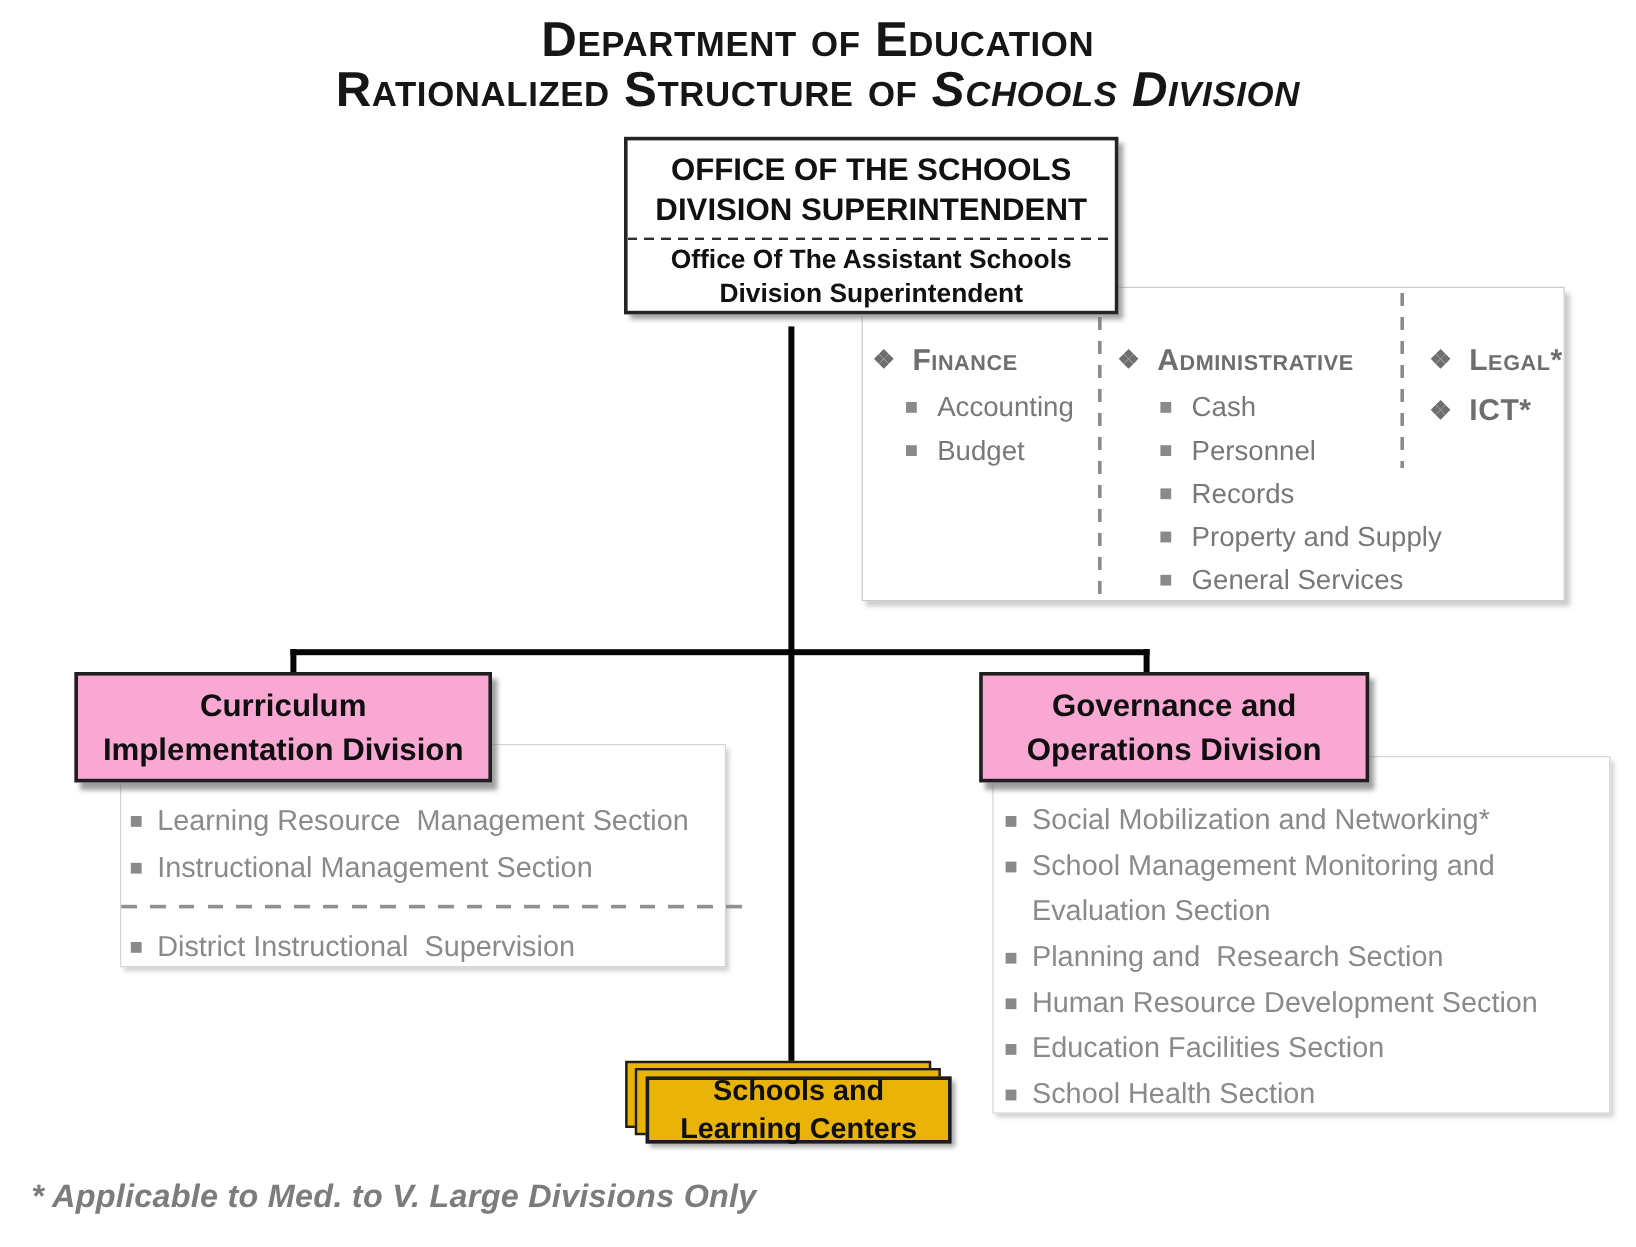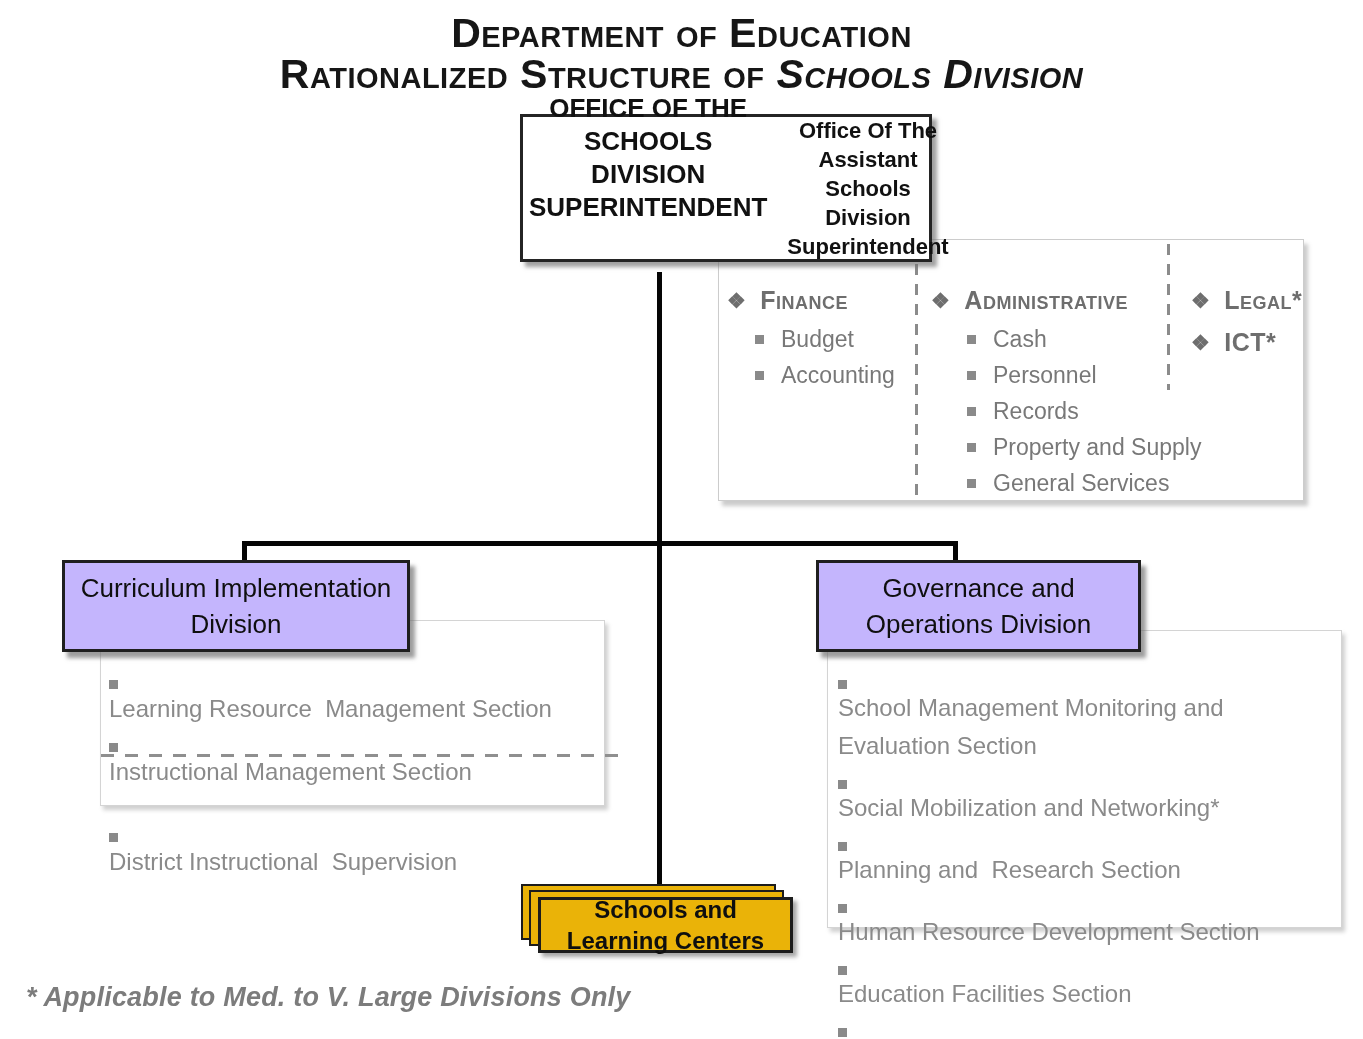--- a/index.html
+++ b/index.html
@@ -18,21 +18,21 @@
   #title1 { top:10px; }
   #title2 { top:51px; }
 
   
   .line { background:#050505; }
 
   
   .sup-box {
     left:520px; top:114px; width:412px; height:148px; background:#ffffff;
     border:3px solid #242424; box-shadow:5px 5px 4px rgba(110,110,110,0.65);
-    z-index:6; display:flex; flex-direction:row;
+    z-index:6; display:flex; flex-direction:column;
   }
   .sup-title { height:81px; display:flex; align-items:center; justify-content:center;
     text-align:center; font-weight:bold; font-size:26px; line-height:33px; color:#111; padding:0 6px; }
   .sup-divider { height:2px; width:100%;
     background:repeating-linear-gradient(90deg,#2e2e2e 0 8px,transparent 8px 14px); }
   .sup-sub { flex:1; display:flex; align-items:center; justify-content:center;
     text-align:center; font-weight:bold; font-size:22px; line-height:29px; color:#111; padding:0 14px; }
 
   
   .staff-panel {
@@ -47,34 +47,34 @@
   .staff-item { display:flex; align-items:center; line-height:36px; font-size:23px;
     color:#787878; white-space:nowrap; }
   .sqb { width:9px; height:9px; background:#8a8a8a; flex:0 0 9px; margin-right:17px; }
   .vdash { position:absolute; width:3px;
     background:repeating-linear-gradient(180deg,#8b8b8b 0 11px,transparent 11px 20px); }
   #sep1 { left:196px; top:4px; height:254px; }
   #sep2 { left:448px; top:4px; height:146px; }
 
   
   .div-box {
-    background:#c4b5fd; border:3px solid #1f1f1f;
+    background:#f9a8d4; border:3px solid #1f1f1f;
     box-shadow:5px 6px 4px rgba(105,105,105,0.65); z-index:6;
     display:flex; align-items:center; justify-content:center; text-align:center;
-    font-weight:normal; font-size:26px; line-height:36px; color:#0f0f0f; padding:0 6px;
+    font-weight:bold; font-size:26px; line-height:36px; color:#0f0f0f; padding:0 6px;
   }
   #curriculum-box { left:62px; top:560px; width:348px; height:92px; }
   #governance-box { left:816px; top:560px; width:325px; height:92px; }
 
   
   .list-panel { background:#ffffff; border:1px solid #d4d4d4;
     box-shadow:3px 4px 4px rgba(150,150,150,0.45); z-index:4; }
   #curriculum-panel { left:100px; top:620px; width:505px; height:186px; padding:44px 4px 0 8px; }
   #governance-panel { left:827px; top:630px; width:515px; height:298px; padding:34px 4px 0 10px; }
-  .sec-item { display:flex; font-size:24px; line-height:39px; color:#8a8a8a;flex-direction:column; }
+  .sec-item { display:flex; font-size:24px; line-height:39px; color:#8a8a8a; }
   .sec-item .sqb { margin-top:15px; margin-right:13px; }
   .sec-item .txt { white-space:pre-wrap; }
   #governance-panel .sec-item { line-height:38px; }
   .hdash {
     position:absolute; left:0; width:518px; height:3px;
     background:repeating-linear-gradient(90deg,#8f8f8f 0 13px,transparent 13px 24px);
   }
   #curriculum-divider { top:133px; }
 
   
@@ -110,25 +110,25 @@
     <div class="vdash" id="sep2"></div>
 
     <div class="staff-col" style="left:8px; width:190px;">
       <div class="staff-header" style="margin-top:46px;">
         <span class="diamond">❖</span>
         <span>Finance</span>
       </div>
       <div class="staff-items" style="padding-left:28px;">
         <div class="staff-item">
             <span class="sqb"></span>
+            <span>Accounting</span>
+          </div>
+        <div class="staff-item">
+            <span class="sqb"></span>
             <span>Budget</span>
-          </div>
-        <div class="staff-item">
-            <span class="sqb"></span>
-            <span>Accounting</span>
           </div>
       </div>
     </div>
 
     <div class="staff-col" style="left:212px; width:260px;">
       <div class="staff-header" style="margin-top:46px;">
         <span class="diamond">❖</span>
         <span>Administrative</span>
       </div>
       <div class="staff-items" style="padding-left:36px;">
@@ -187,25 +187,25 @@
         <span class="sqb"></span>
         <span class="txt">District Instructional  Supervision</span>
       </div>
   </div>
 
   <div class="abs div-box" id="curriculum-box">Curriculum Implementation Division</div>
 
   <div class="abs list-panel" id="governance-panel">
     <div class="sec-item">
         <span class="sqb"></span>
+        <span class="txt">Social Mobilization and Networking*</span>
+      </div>
+    <div class="sec-item">
+        <span class="sqb"></span>
         <span class="txt">School Management Monitoring and Evaluation Section</span>
-      </div>
-    <div class="sec-item">
-        <span class="sqb"></span>
-        <span class="txt">Social Mobilization and Networking*</span>
       </div>
     <div class="sec-item">
         <span class="sqb"></span>
         <span class="txt">Planning and  Research Section</span>
       </div>
     <div class="sec-item">
         <span class="sqb"></span>
         <span class="txt">Human Resource Development Section</span>
       </div>
     <div class="sec-item">

